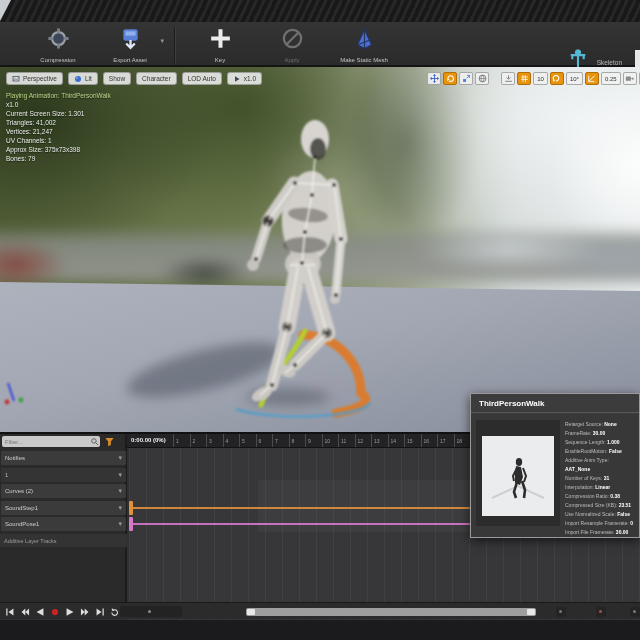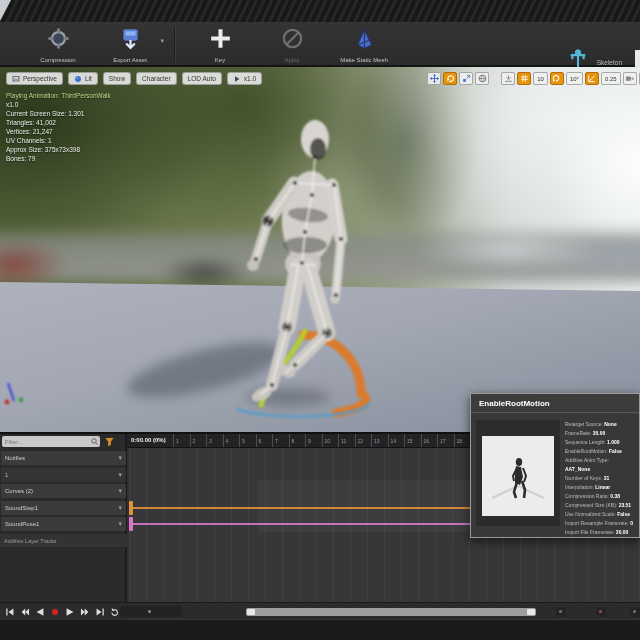--- a/index.html
+++ b/index.html
@@ -596,21 +596,21 @@
         </div>
     </div>
     <div id="bottom-strip"></div>
   <div class="curve-chip" style="left: 129px; top: 66.5px; background: rgb(224, 145, 60);"></div>
       <div class="curve-line" style="top: 72.5px; background: rgb(224, 145, 60);"></div>
       <div class="curve-chip" style="left: 129px; top: 83px; background: rgb(214, 120, 200);"></div>
       <div class="curve-line" style="top: 89px; background: rgb(214, 120, 200);"></div>
     </div>
 
   <div id="tooltip">
-    <div id="tooltip-title">EnableRootMotion</div>
+    <div id="tooltip-title">ThirdPersonWalk</div>
     <div id="tooltip-body">
       <div id="thumb-frame">
         <div id="thumb">
           <svg viewBox="0 0 72 80">
             <path d="M10 62L36 50L62 62" stroke="#cfcfcf" stroke-width="2" fill="none"></path>
             <g fill="#2c2c2c">
               <ellipse cx="37" cy="26" rx="3.2" ry="4"></ellipse>
               <path d="M34 30l5 1 2 10-3 8-5-2 0-9z"></path>
               <path d="M35 46l-3 10 2 6M40 45l3 9-1 8" stroke="#2c2c2c" stroke-width="2.6" fill="none"></path>
               <path d="M35 32l-4 8 1 5M41 32l3 8-2 6" stroke="#2c2c2c" stroke-width="2" fill="none"></path>

